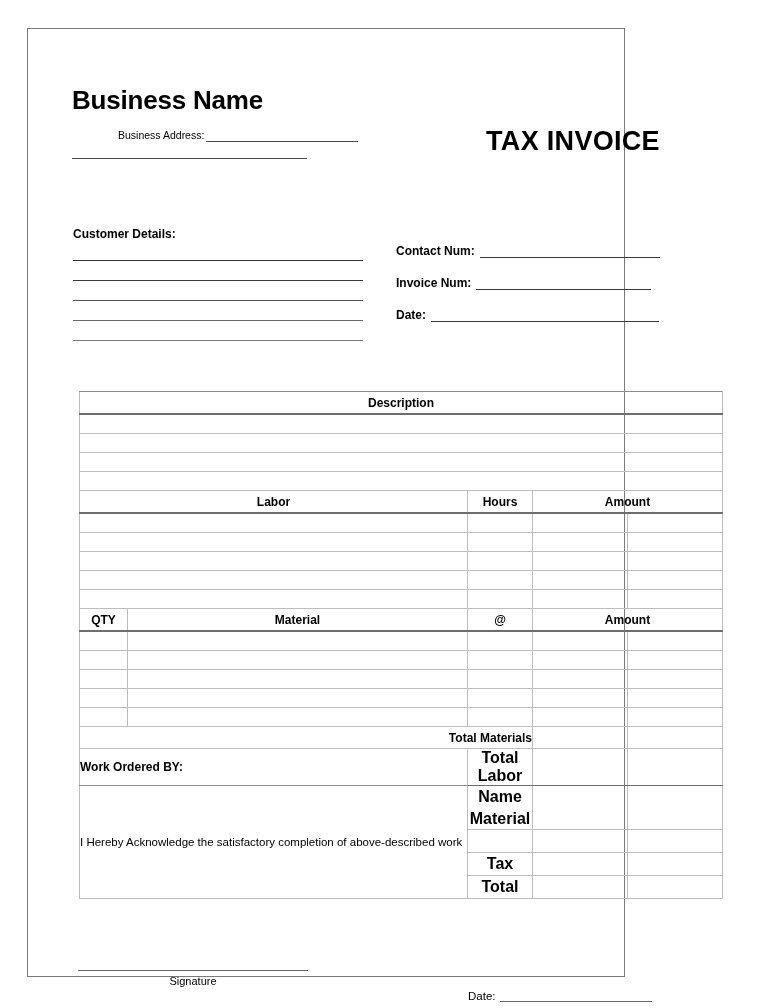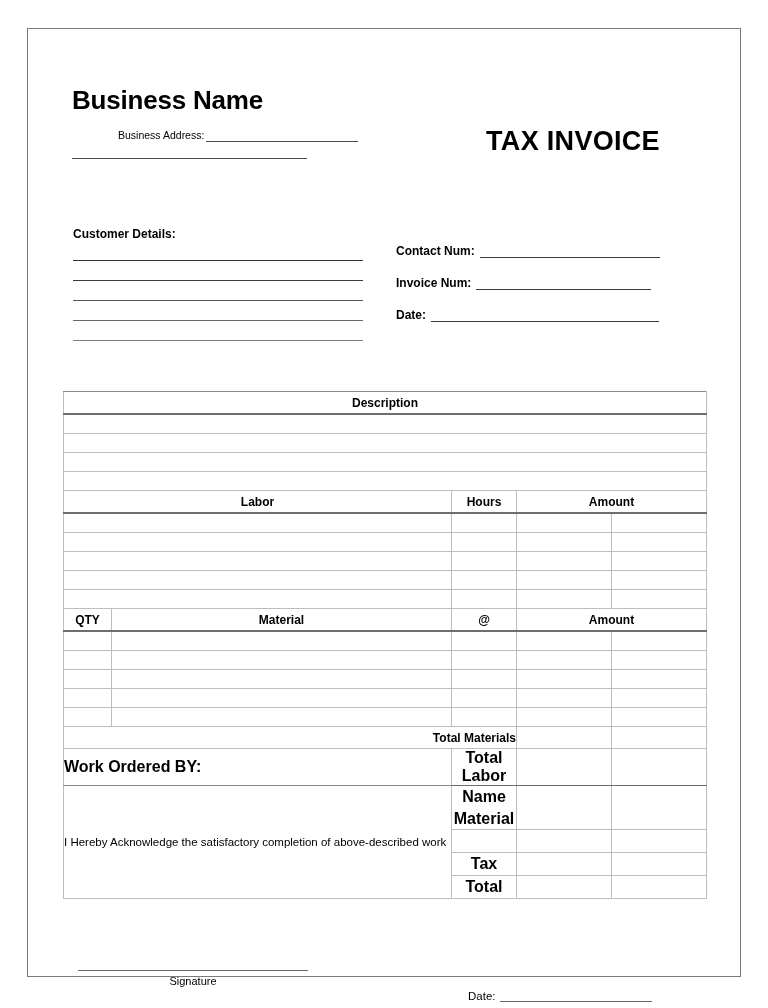--- a/index.html
+++ b/index.html
@@ -12,21 +12,21 @@
     height: 1008px;
     font-family: "Liberation Sans", sans-serif;
     color: #000000;
     -webkit-font-smoothing: antialiased;
   }
 
   .page {
     position: absolute;
     left: 27px;
     top: 28px;
-    width: 714px;
+    width: 598px;
     height: 949px;
     border: 1.5px solid #7a7a7a;
     box-sizing: border-box;
     background: #ffffff;
   }
 
   
   .header {
     position: absolute;
     left: 0; top: 0;
@@ -121,21 +121,21 @@
     border-bottom: 1.3px solid #3a3a3a;
     height: 13px;
   }
   .meta-row.r1 .meta-rule { max-width: 175px; }
   .meta-row.r2 .meta-rule { max-width: 180px; }
   .meta-row.r3 .meta-rule { max-width: 228px; }
 
   
   table.grid {
     position: absolute;
-    left: 35px;
+    left: 51px;
     top: 362px;
     width: 643px;
     border-collapse: collapse;
     table-layout: fixed;
     font-size: 11.5px;
   }
   table.grid td {
     border: 1px solid #bdbdbd;
     padding: 0;
     height: 18px;
@@ -153,21 +153,21 @@
 
   .tot-mat {
     text-align: right;
     font-weight: bold;
     font-size: 12px;
     padding-right: 4px;
     height: 21px !important;
   }
   .work-hdr {
     font-weight: bold;
-    font-size: 16px;
+    font-size: 12px;
     padding-left: 6px;
     height: 22px !important;
     border-top: 1.6px solid #8a8a8a !important;
     border-bottom: 1.6px solid #8a8a8a !important;
   }
   .work-body {
     vertical-align: top;
     padding: 5px 7px 0 6px;
     font-size: 11.5px;
     text-align: justify;

